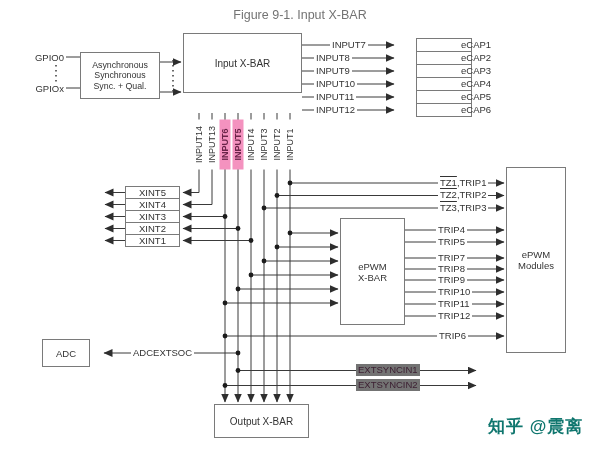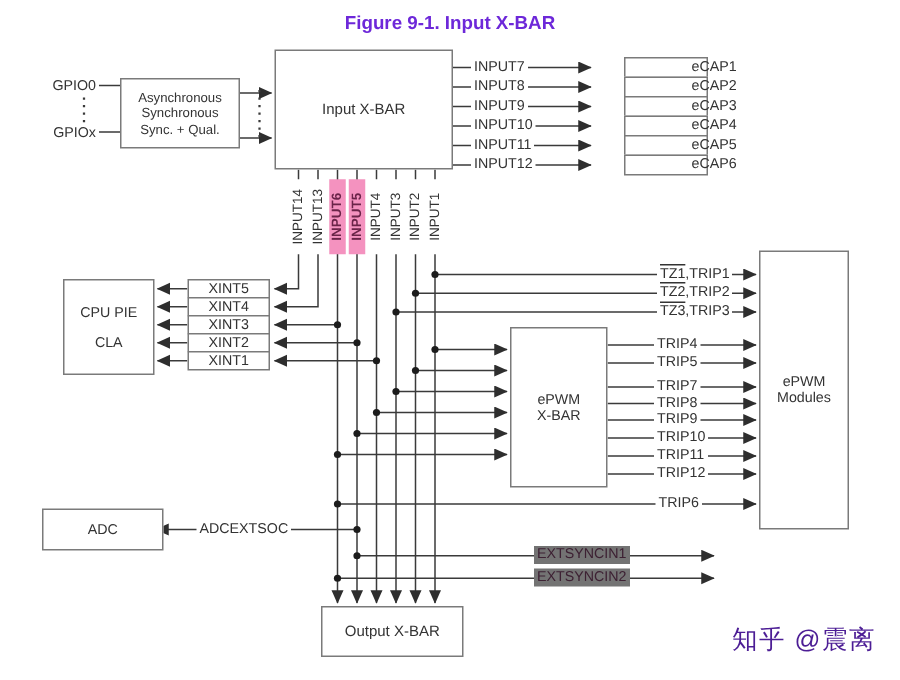--- a/index.html
+++ b/index.html
@@ -1,38 +1,38 @@
 <!DOCTYPE html>
 <html><head>
 <meta charset="utf-8">
 <style>
   html,body{margin:0;padding:0;background:#fff;}
   *{box-sizing:border-box;}
   #stage{position:relative;width:600px;height:453px;background:#fff;overflow:hidden;
          font-family:"Liberation Sans","DejaVu Sans",sans-serif;color:#333;}
   #wires{position:absolute;left:0;top:0;z-index:1;}
   .title{position:absolute;left:0;right:0;top:8px;text-align:center;
-         font-weight:bold;font-size:12.5px;color:#6d28d9;z-index:3;}
+         font-weight:normal;font-size:12.5px;color:#737373;z-index:3;}
   .box{position:absolute;border:1px solid #7a7a7a;background:#fff;z-index:2;
        display:flex;flex-direction:column;align-items:center;justify-content:center;
        text-align:center;font-size:9.5px;line-height:11px;color:#333;}
   .cell{position:absolute;border:1px solid #7a7a7a;background:#fff;z-index:2;
         font-size:9.5px;text-align:center;color:#333;}
   .ecap{left:416px;width:56px;height:14px;line-height:12px;padding-left:44px;}
   .xint{left:125px;width:55px;height:13px;line-height:11px;}
   .lbl{position:absolute;font-size:9.5px;color:#333;z-index:3;line-height:11px;}
   .sig{position:absolute;background:#fff;font-size:9.5px;line-height:12px;
        padding:0 2px;color:#333;z-index:3;white-space:nowrap;}
   .rot{position:absolute;width:50px;height:11px;line-height:11px;transform:rotate(-90deg);
        text-align:center;font-size:9px;background:#fff;color:#333;z-index:3;white-space:nowrap;}
   .hl{background:#F492BF;color:#6B2449;font-weight:bold;}
   .hl2{background:#737373;color:#3D2133;}
   .ovl{text-decoration:overline;}
-  .wm{position:absolute;left:488px;top:415px;font-size:17px;font-weight:normal;
-      color:#4c1d95;letter-spacing:1px;z-index:1;}
+  .wm{position:absolute;left:488px;top:415px;font-size:17px;font-weight:bold;
+      color:#0f766e;letter-spacing:1px;z-index:1;}
 </style>
 </head>
 <body>
 
 <div id="stage">
 
   <div class="title">Figure 9-1. Input X-BAR</div>
 
   <svg id="wires" width="600" height="453" viewBox="0 0 600 453">
     <defs>
@@ -125,56 +125,52 @@
   </svg>
 
   <div class="lbl" style="left:30px;top:52px;width:34px;text-align:right">GPIO0</div>
   <div class="lbl" style="left:30px;top:83px;width:34px;text-align:right">GPIOx</div>
 
   <div class="box" style="left:80px;top:52px;width:80px;height:47px;font-size:8.8px;line-height:10.5px">
     <span>Asynchronous</span>
     <span>Synchronous</span>
     <span>Sync. + Qual.</span>
   </div>
-  <div class="box" style="left:183px;top:33px;width:119px;height:80px;font-size:10px">
+  <div class="box" style="left:183px;top:33px;width:119px;height:60px;font-size:10px">
     <span>Input X-BAR</span>
-  </div>
-  <div class="box" style="left:42px;top:186px;width:61px;height:64px;gap:9px">
-    <span>CPU PIE</span>
-    <span>CLA</span>
   </div>
   <div class="box" style="left:340px;top:218px;width:65px;height:107px">
     <span>ePWM</span>
     <span>X-BAR</span>
   </div>
   <div class="box" style="left:506px;top:167px;width:60px;height:186px">
     <span>ePWM</span>
     <span>Modules</span>
   </div>
-  <div class="box" style="left:28px;top:339px;width:81px;height:28px">
+  <div class="box" style="left:42px;top:339px;width:48px;height:28px">
     <span>ADC</span>
   </div>
   <div class="box" style="left:214px;top:404px;width:95px;height:34px;font-size:10px">
     <span>Output X-BAR</span>
   </div>
 
   <div class="cell ecap" style="top:38px">eCAP1</div>
   <div class="cell ecap" style="top:51px">eCAP2</div>
   <div class="cell ecap" style="top:64px">eCAP3</div>
   <div class="cell ecap" style="top:77px">eCAP4</div>
   <div class="cell ecap" style="top:90px">eCAP5</div>
   <div class="cell ecap" style="top:103px">eCAP6</div>
 
   <div class="cell xint" style="top:186px">XINT5</div>
   <div class="cell xint" style="top:198px">XINT4</div>
   <div class="cell xint" style="top:210px">XINT3</div>
   <div class="cell xint" style="top:222px">XINT2</div>
   <div class="cell xint" style="top:234px">XINT1</div>
 
-  <div class="sig" style="left:314px;top:39px">INPUT7</div>
+  <div class="sig" style="left:330px;top:39px">INPUT7</div>
   <div class="sig" style="left:314px;top:52px">INPUT8</div>
   <div class="sig" style="left:314px;top:65px">INPUT9</div>
   <div class="sig" style="left:314px;top:78px">INPUT10</div>
   <div class="sig" style="left:314px;top:91px">INPUT11</div>
   <div class="sig" style="left:314px;top:104px">INPUT12</div>
 
   <div class="rot" style="left:174px;top:139px">INPUT14</div>
   <div class="rot" style="left:187px;top:139px">INPUT13</div>
   <div class="rot hl" style="left:200px;top:139px">INPUT6</div>
   <div class="rot hl" style="left:213px;top:139px">INPUT5</div>

